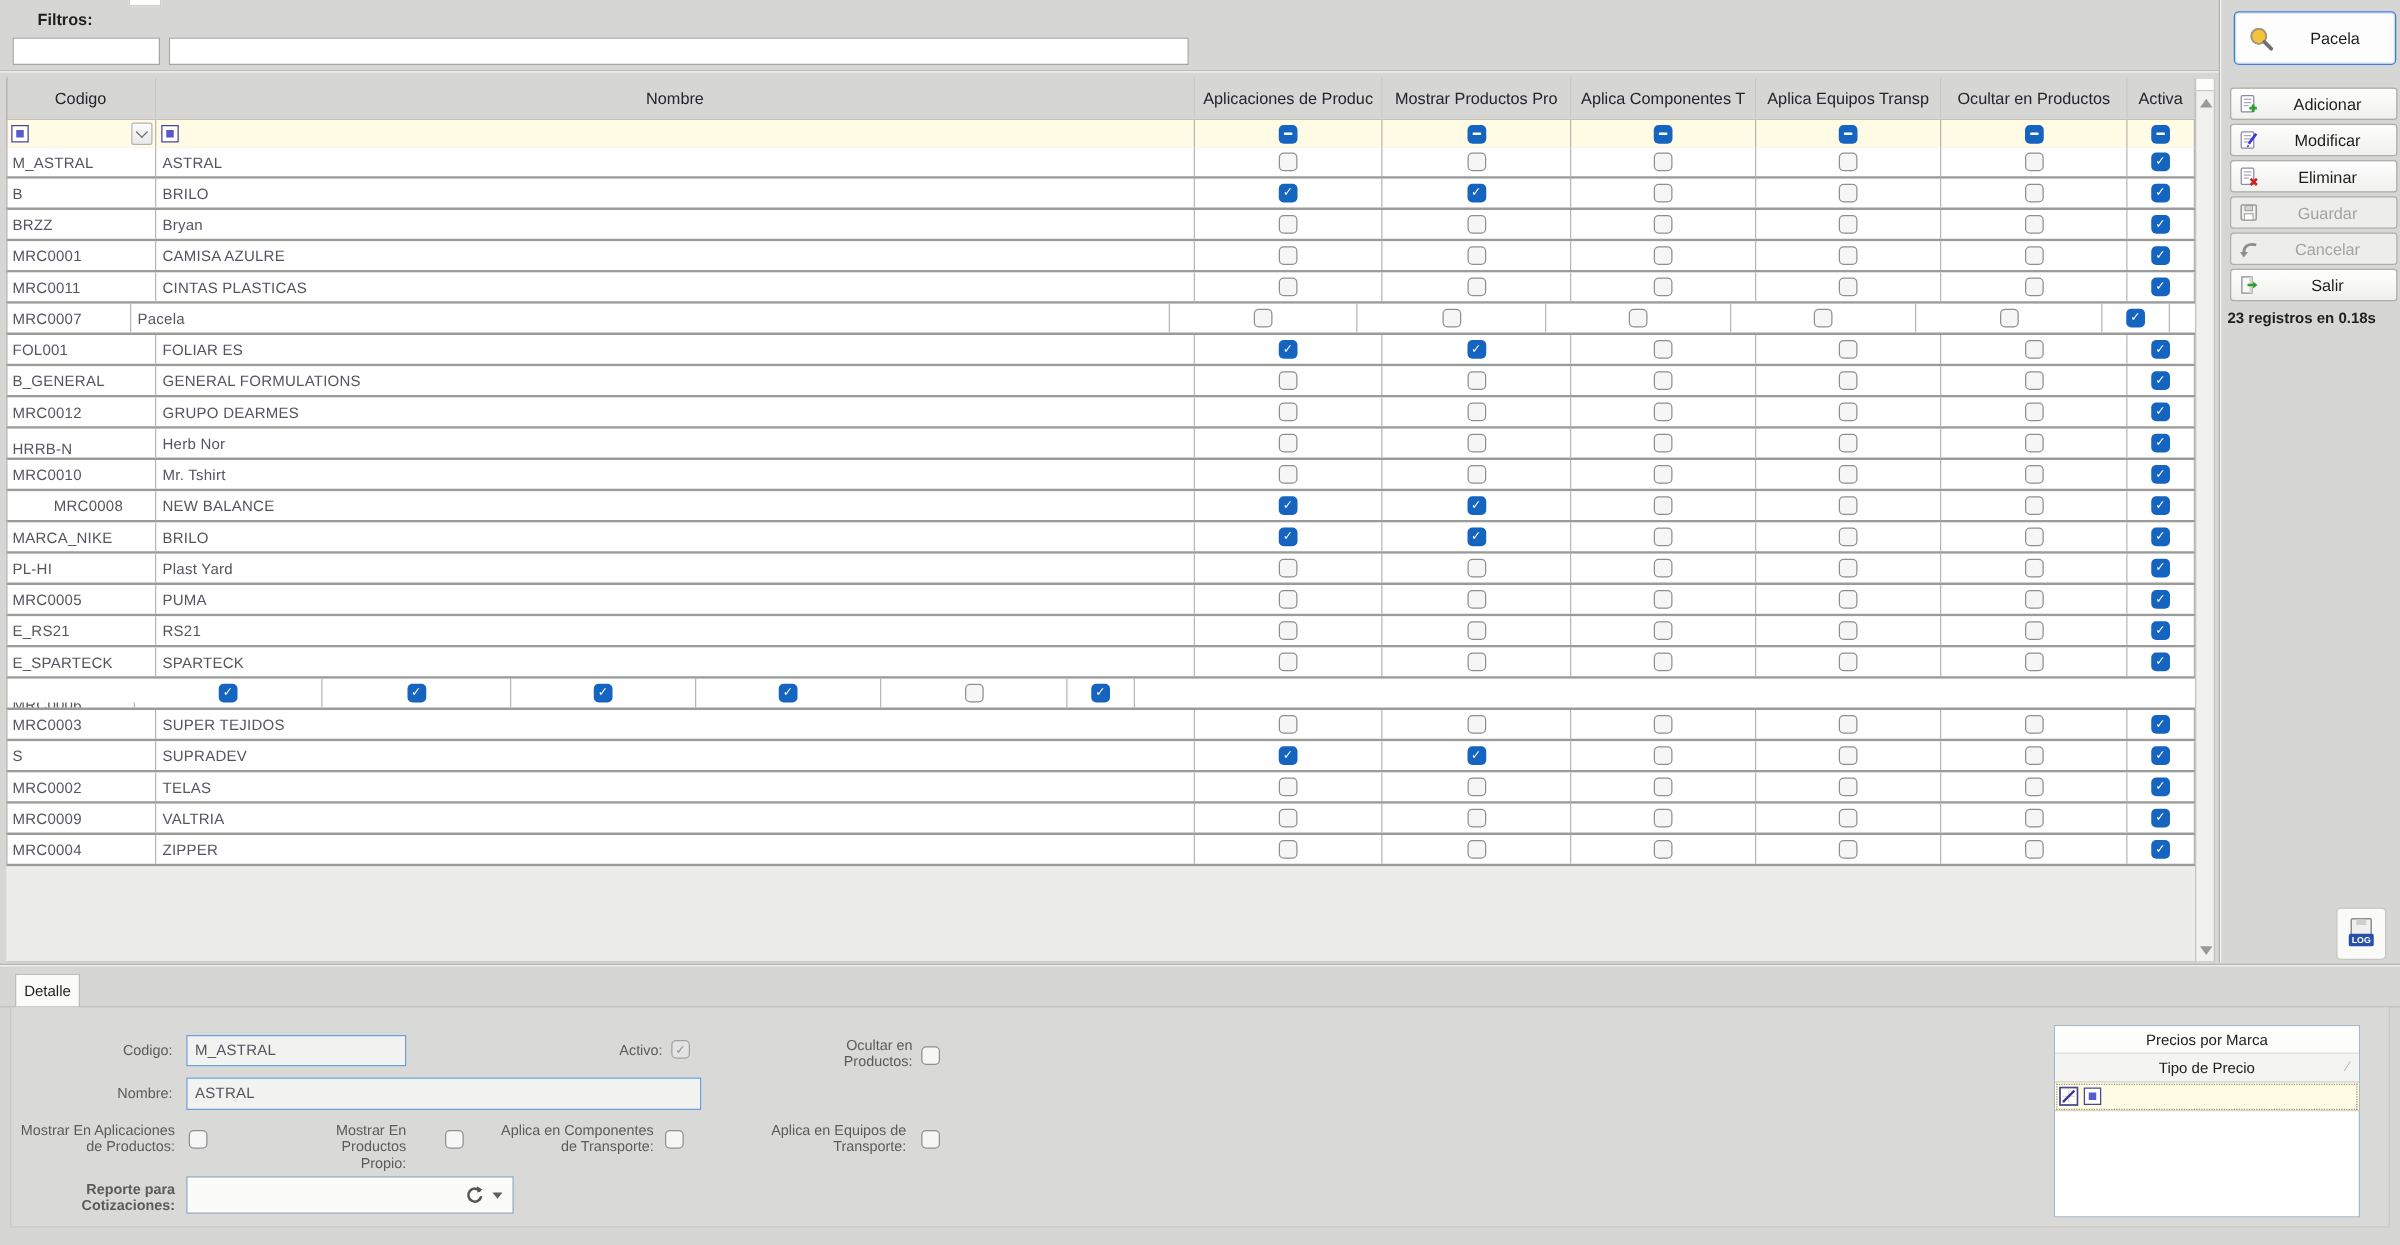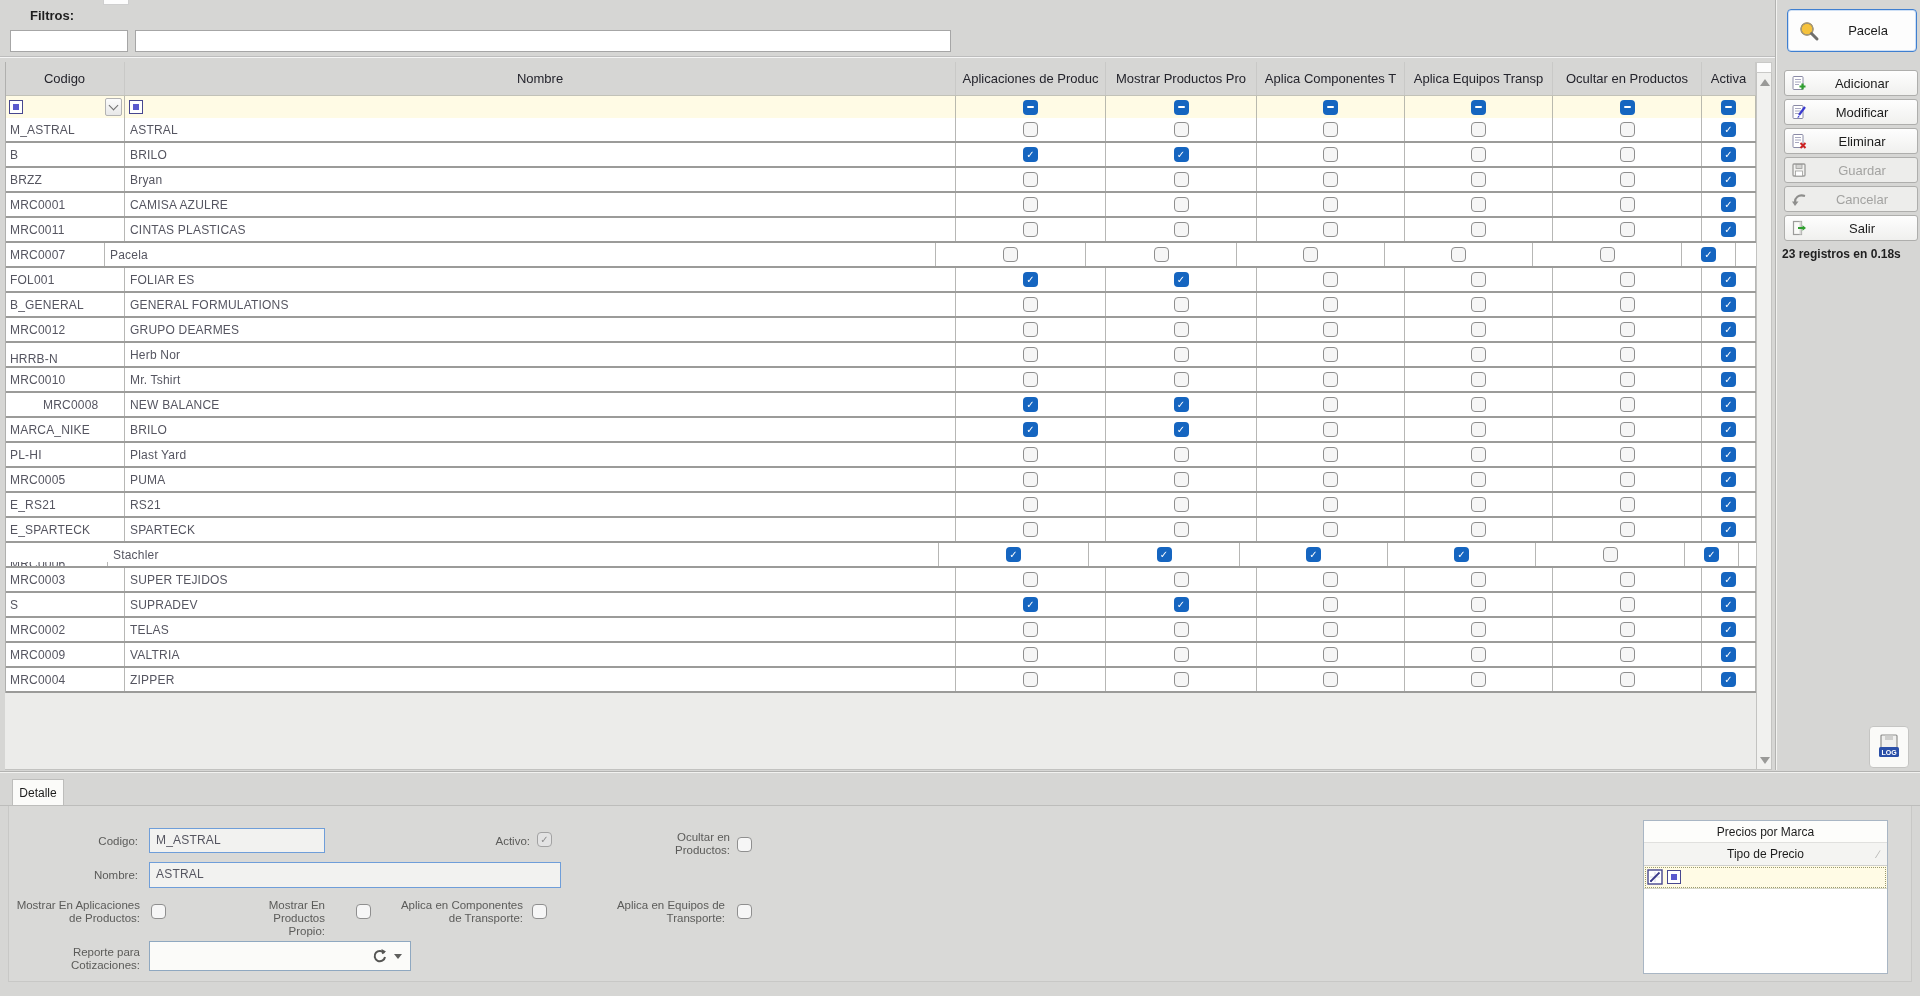--- a/index.html
+++ b/index.html
@@ -625,23 +625,20 @@
         <span class="cb off"></span>
       </div>
       <div class="gc cbc" style="width: 54px;">
         <span class="cb on">✓</span>
       </div>
     </div>
     <div class="grow">
       <div class="gc txt" style="width: 103px; margin-top: 19px;">
         <span class="fuzz">MRC0006</span>
       </div>
-      <div class="gc txt" style="width: 831px;">
-        <span class="fuzz">Stachler</span>
-      </div>
       <div class="gc cbc" style="width: 150px;">
         <span class="cb on">✓</span>
       </div>
       <div class="gc cbc" style="width: 151px;">
         <span class="cb on">✓</span>
       </div>
       <div class="gc cbc" style="width: 148px;">
         <span class="cb on">✓</span>
       </div>
       <div class="gc cbc" style="width: 148px;">
@@ -921,21 +918,21 @@
 <span class="cb off dcb" style="left:356px; top:904px;"></span>
 
 <div class="dlabel" style="left:393px; top:899px; width:130px;">Aplica en Componentes
 de Transporte:</div>
 <span class="cb off dcb" style="left:532px; top:904px;"></span>
 
 <div class="dlabel" style="left:610px; top:899px; width:115px;">Aplica en Equipos de
 Transporte:</div>
 <span class="cb off dcb" style="left:737px; top:904px;"></span>
 
-<div class="dlabel" style="left:58px; top:946px; width:82px;">Reporte para
+<div class="dlabel" style="left:58px; top:946px; width:82px;font-weight:bold;">Reporte para
 Cotizaciones:</div>
 <div id="reporte-combo">
   <span class="fuzz" style="padding-left:6px;font-size:12px;"></span>
   <span class="spacer"></span>
   <span>
     <svg width="17" height="17" viewBox="0 0 17 17">
       <path d="M13.2 5.2A5.2 5.2 0 1 0 14 9" fill="none" stroke="#555553" stroke-width="2"></path>
       <path d="M10.5 1l4.5 2.5-4 2.7z" fill="#555553"></path>
     </svg>
   </span>

